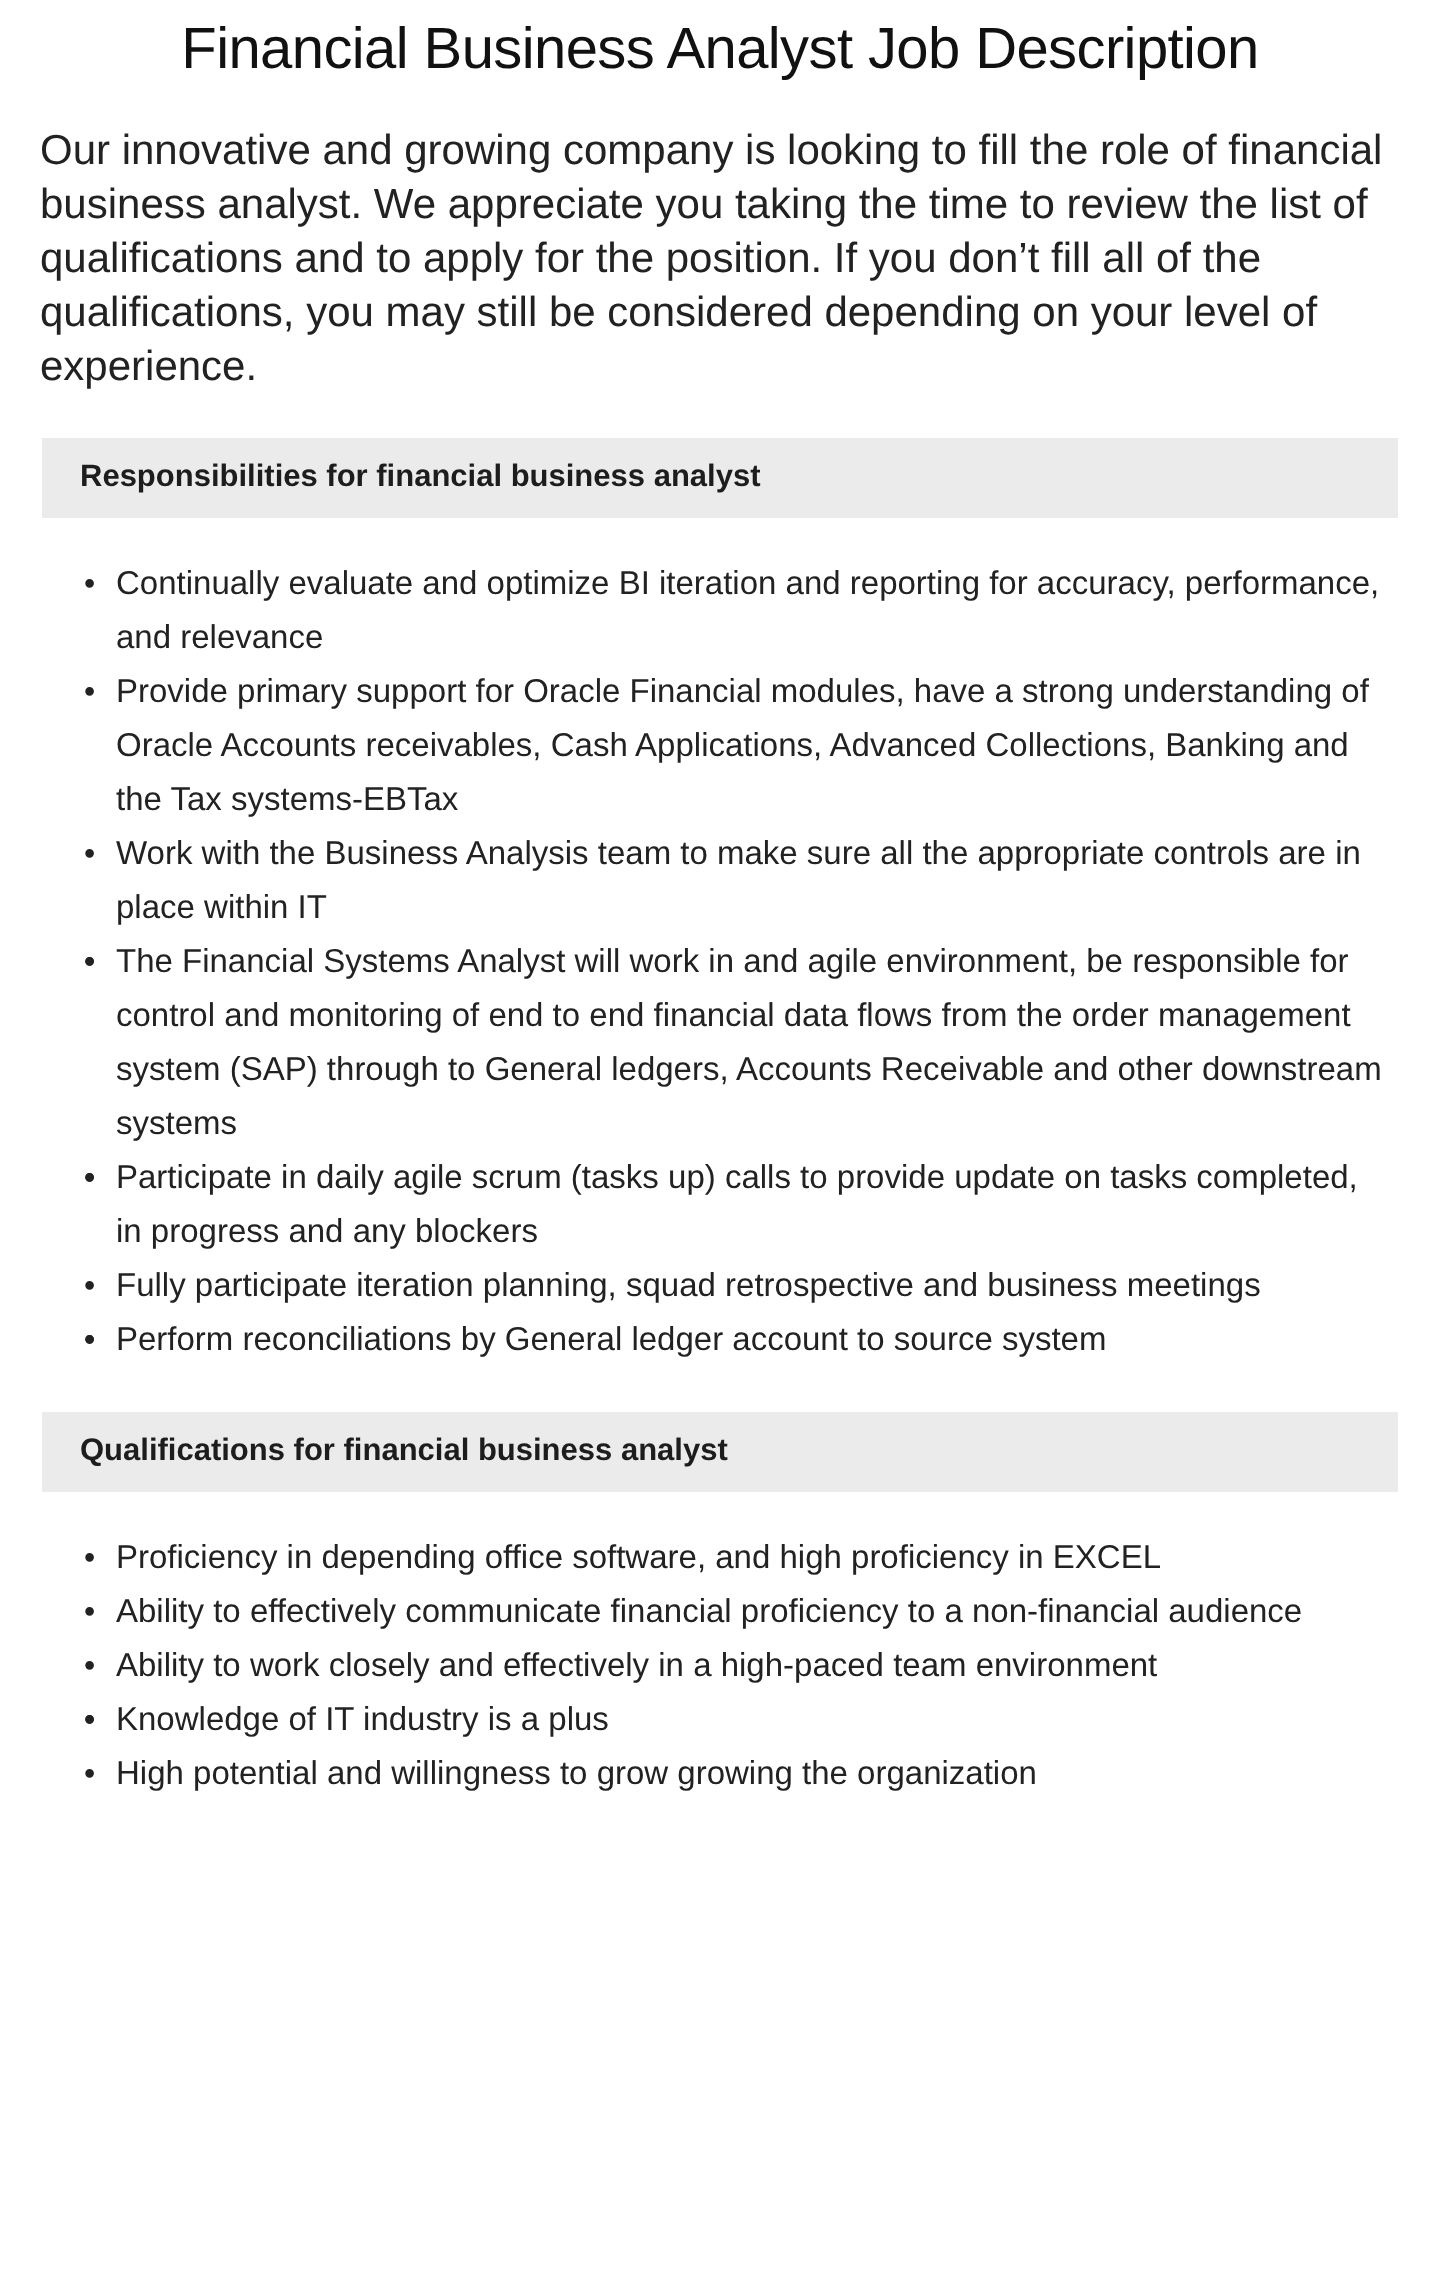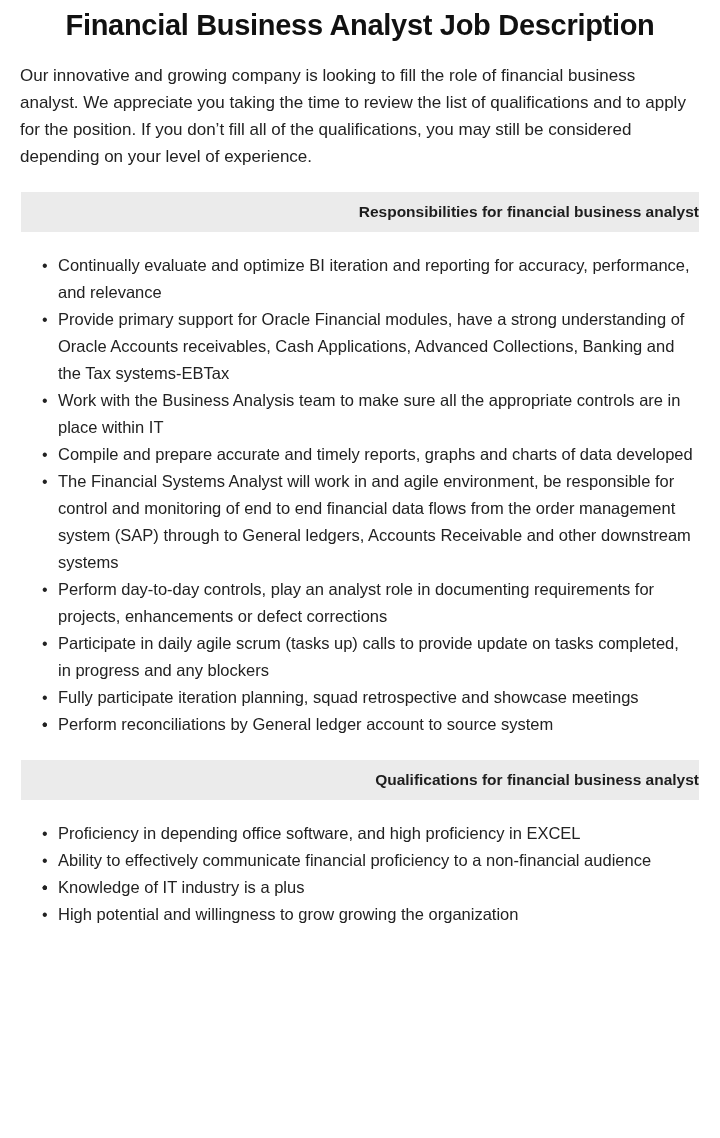--- a/index.html
+++ b/index.html
@@ -22,45 +22,44 @@
     position: relative;
   }
 
   
   .doc-title {
     margin: 0;
     padding: 6px 20px 0 20px;
     text-align: center;
     font-size: 29px;
     line-height: 38px;
-    font-weight: 700;
+    font-weight: 400;
     letter-spacing: -0.3px;
     color: #111111;
   }
 
   
   .intro {
     margin: 18px 0 0 0;
     padding: 0 22px 0 20px;
-    font-size: 17px;
+    font-size: 21px;
     line-height: 27px;
     color: #222222;
     text-align: left;
   }
 
   
   .section-bar {
     margin: 22px 21px 0 21px;
     background: #ebebeb;
     height: 40px;
     display: flex;
     align-items: center;
     padding: 0 0 0 19px;
     box-sizing: border-box;
-    justify-content: flex-end;
   }
   .section-bar-title {
     font-size: 15.5px;
     font-weight: 700;
     color: #1d1d1d;
     line-height: 20px;
   }
 
   
   .bullet-list {
@@ -98,35 +97,35 @@
 
   <p class="intro">Our innovative and growing company is looking to fill the role of financial business analyst. We appreciate you taking the time to review the list of qualifications and to apply for the position. If you don’t fill all of the qualifications, you may still be considered depending on your level of experience.</p>
 
   <div class="section-bar">
     <span class="section-bar-title">Responsibilities for financial business analyst</span>
   </div>
   <ul class="bullet-list first-list" id="list-responsibilities">
       <li class="bullet-item"><span class="dot">•</span><span>Continually evaluate and optimize BI iteration and reporting for accuracy, performance, and relevance</span></li>
       <li class="bullet-item"><span class="dot">•</span><span>Provide primary support for Oracle Financial modules, have a strong understanding of Oracle Accounts receivables, Cash Applications, Advanced Collections, Banking and the Tax systems-EBTax</span></li>
       <li class="bullet-item"><span class="dot">•</span><span>Work with the Business Analysis team to make sure all the appropriate controls are in place within IT</span></li>
-      <li class="bullet-item"><span class="dot">•</span><span>Compile and prepare accurate and timely reports, graphs and charts of data developed</span></li>
+      <li class="bullet-item"><span class="dot">•</span></li>
       <li class="bullet-item"><span class="dot">•</span><span>The Financial Systems Analyst will work in and agile environment, be responsible for control and monitoring of end to end financial data flows from the order management system (SAP) through to General ledgers, Accounts Receivable and other downstream systems</span></li>
-      <li class="bullet-item"><span class="dot">•</span><span>Perform day-to-day controls, play an analyst role in documenting requirements for projects, enhancements or defect corrections</span></li>
+      <li class="bullet-item"><span class="dot">•</span></li>
       <li class="bullet-item"><span class="dot">•</span><span>Participate in daily agile scrum (tasks up) calls to provide update on tasks completed, in progress and any blockers</span></li>
-      <li class="bullet-item"><span class="dot">•</span><span>Fully participate iteration planning, squad retrospective and showcase meetings</span></li>
+      <li class="bullet-item"><span class="dot">•</span><span>Fully participate iteration planning, squad retrospective and business meetings</span></li>
       <li class="bullet-item"><span class="dot">•</span></li>
       <li class="bullet-item"><span class="dot">•</span><span>Perform reconciliations by General ledger account to source system</span></li>
     </ul>
 
   <div class="section-bar">
     <span class="section-bar-title">Qualifications for financial business analyst</span>
   </div>
   <ul class="bullet-list second-list" id="list-qualifications">
       <li class="bullet-item"><span class="dot">•</span><span>Proficiency in depending office software, and high proficiency in EXCEL</span></li>
       <li class="bullet-item"><span class="dot">•</span><span>Ability to effectively communicate financial proficiency to a non-financial audience</span></li>
-      <li class="bullet-item"><span class="dot">•</span></li>
+      <li class="bullet-item"><span class="dot">•</span><span>Ability to work closely and effectively in a high-paced team environment</span></li>
       <li class="bullet-item"><span class="dot">•</span></li>
       <li class="bullet-item"><span class="dot">•</span><span>Knowledge of IT industry is a plus</span></li>
       <li class="bullet-item"><span class="dot">•</span><span>High potential and willingness to grow growing the organization</span></li>
     </ul>
 
   <div class="tail-space"></div>
 </div>
 
 </body></html>

